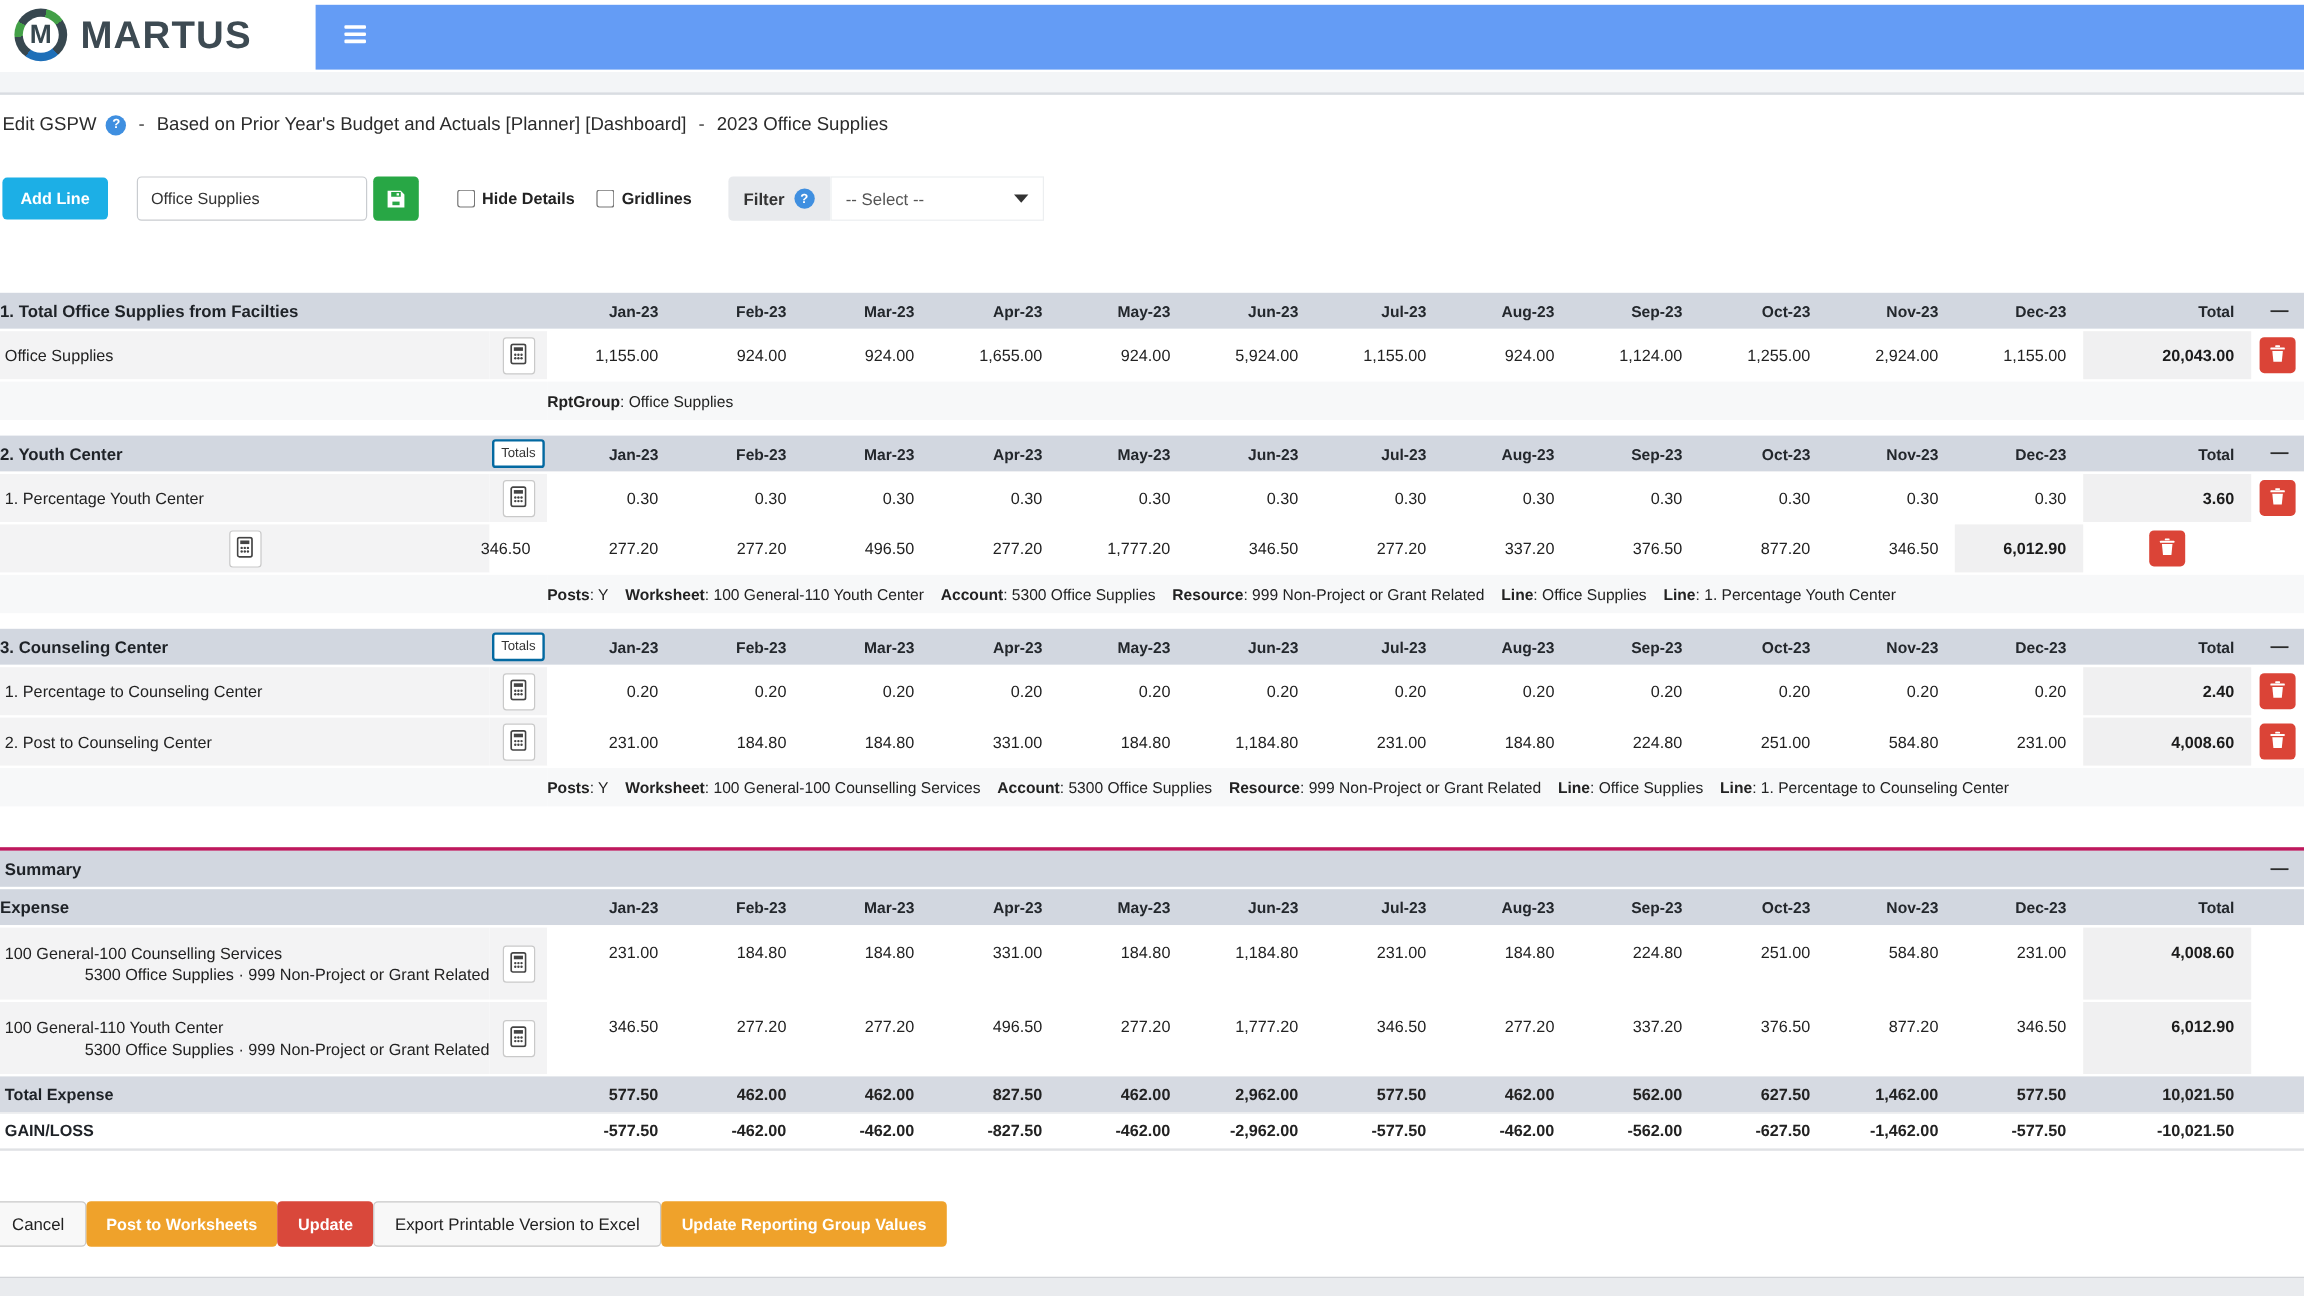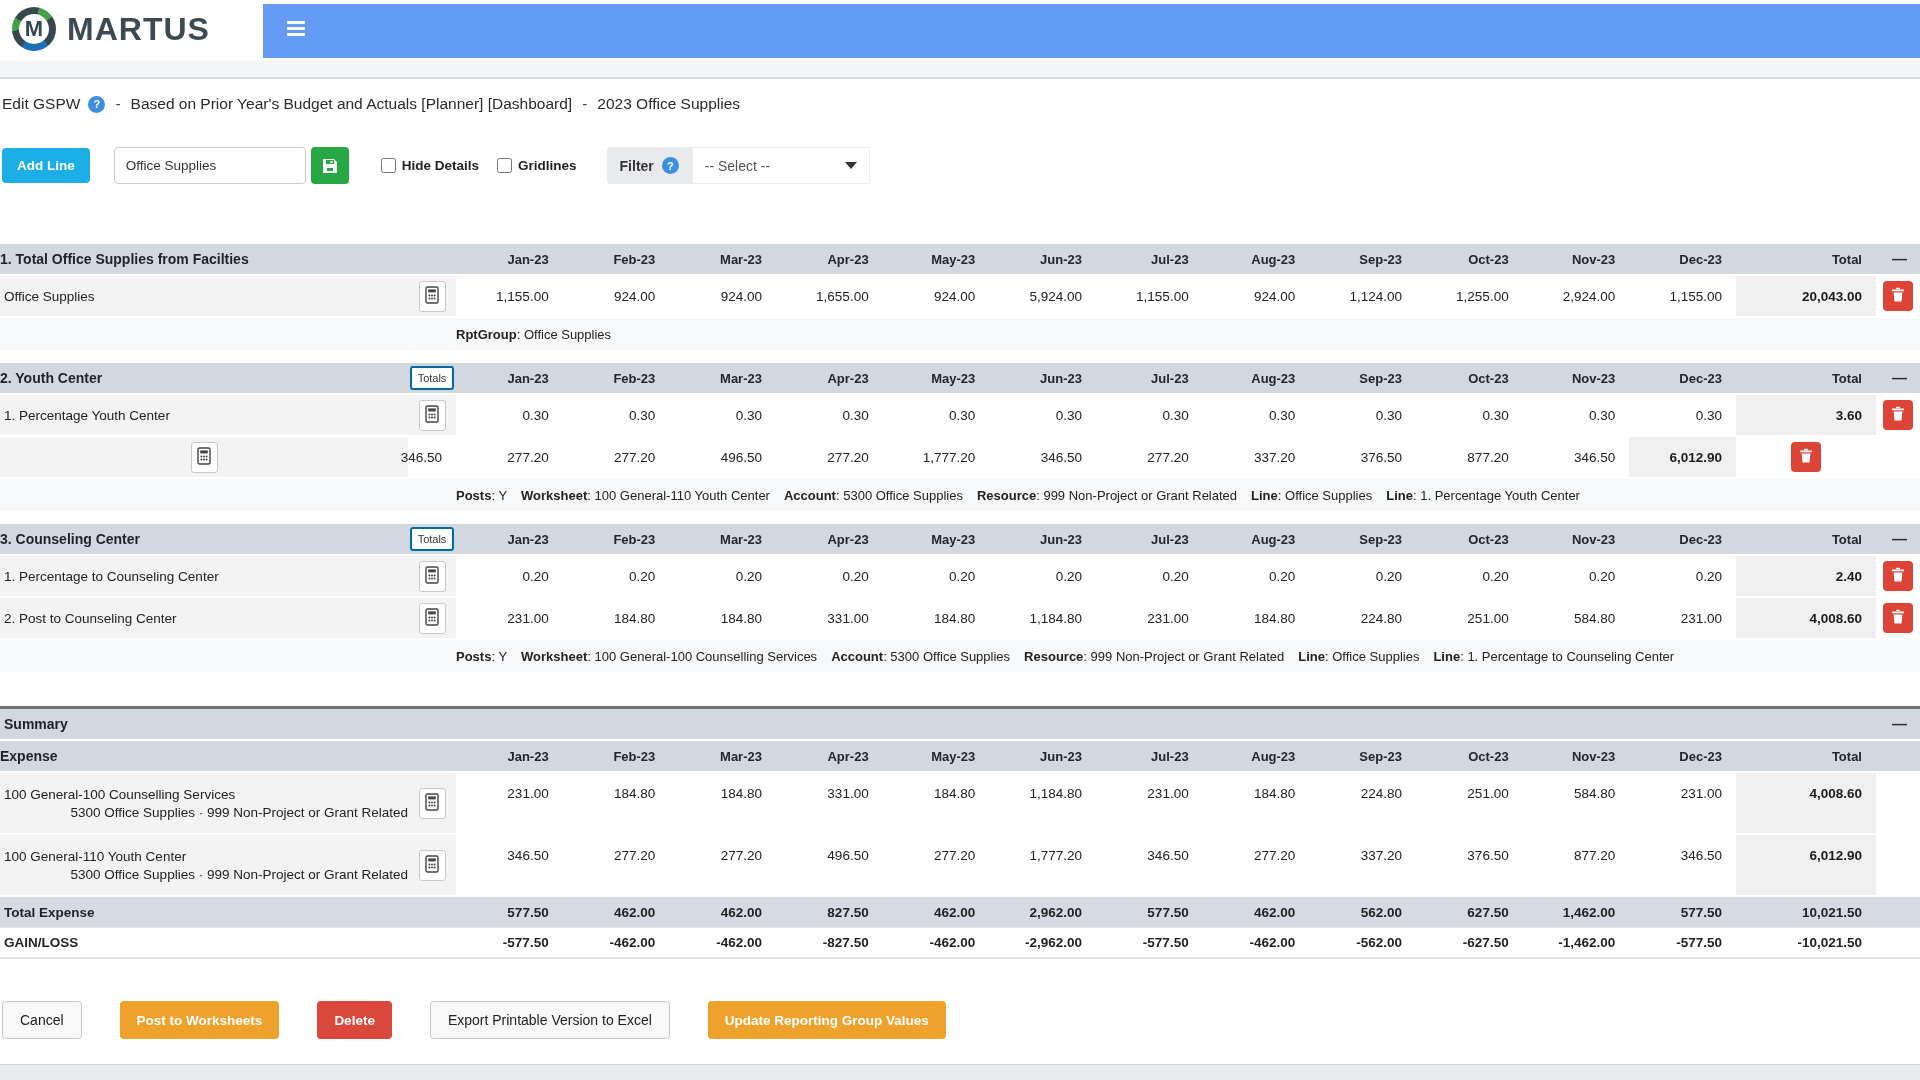--- a/index.html
+++ b/index.html
@@ -75,33 +75,33 @@
     display:flex; align-items:center; justify-content:center; cursor:pointer; }
 
   .detail-row { min-height:32px; border-top:2px solid #fff; }
   .detail-cell { grid-column:3 / 17; background:#f7f8f9; height:100%; display:flex; align-items:center;
     font-size:13px; color:#222; white-space:nowrap; min-height:32px; }
   .detail-row .lab-fill { grid-column:1 / 3; background:#f7f8f9; height:100%; min-height:32px; }
   .pair { margin-right:14px; }
   .pair b { font-weight:bold; }
 
   
-  .summary-block { border-top:3px solid #737373; margin-top:34px; }
+  .summary-block { border-top:3px solid #be185d; margin-top:34px; }
   .sum-title-row { height:30px; background:#d2d7e0; margin-bottom:2px; }
   .sum-title { grid-column:1 / 16; padding-left:4px; font-weight:bold; font-size:14px; color:#1e2227; }
   .exp-head { height:30px; background:#d2d7e0; }
   .sum-row { height:62px; border-top:2px solid #fff; }
   .sum-row .val, .sum-row .tcell { align-items:flex-start; padding-top:13px; }
   .totexp-row { height:32px; background:#d6dae2; border-top:2px solid #fff; }
   .totexp-row .mcell, .gain-row .mcell { font-weight:bold; }
   .row-label-strong { padding-left:4px; font-weight:bold; font-size:13.5px; color:#1e2227; }
   .gain-row { height:32px; background:#fff; border-top:1px solid #e3e5e8; border-bottom:2px solid #e0e2e5; }
 
   
-  .footer-btns { display:flex; gap:38px; margin:42px 0 0 0; align-items:flex-end; padding-left:10px; }
+  .footer-btns { display:flex; margin:42px 0 0 0; align-items:flex-end; padding-left:0; }
   .fbtn { height:38px; padding:0 17px; border-radius:4px; font-size:13.5px; font-weight:bold;
     cursor:pointer; font-family:inherit; border:1px solid transparent; }
   .fbtn.light { background:#f8f8f8; border-color:#c8c8c8; color:#222; font-weight:normal; font-size:14px; }
   .fbtn.orange { background:#efa22b; color:#fff; border:none; }
   .fbtn.red { background:#d9483b; color:#fff; border:none; }
   .fbtn.cancel { margin-left:-8px; }
   .bottombar { position:absolute; left:0; bottom:0; width:1920px; height:16px;
     background:#e9ebee; border-top:1px solid #d2d4d8; }
 </style>
 </head>
@@ -581,18 +581,18 @@
         <div class="mcell">-577.50</div>
         <div class="mcell" style="font-weight: bold;">-10,021.50</div>
         <div></div>
       </div>
     </div>
   </div>
 
 <div class="footer-btns" id="footer-buttons">
     <button class="fbtn light cancel">Cancel</button>
     <button class="fbtn orange">Post to Worksheets</button>
-    <button class="fbtn red">Delete</button>
+    <button class="fbtn red">Update</button>
     <button class="fbtn light">Export Printable Version to Excel</button>
     <button class="fbtn orange">Update Reporting Group Values</button>
   </div>
 
 <div class="bottombar"></div>
 
 </body></html>

